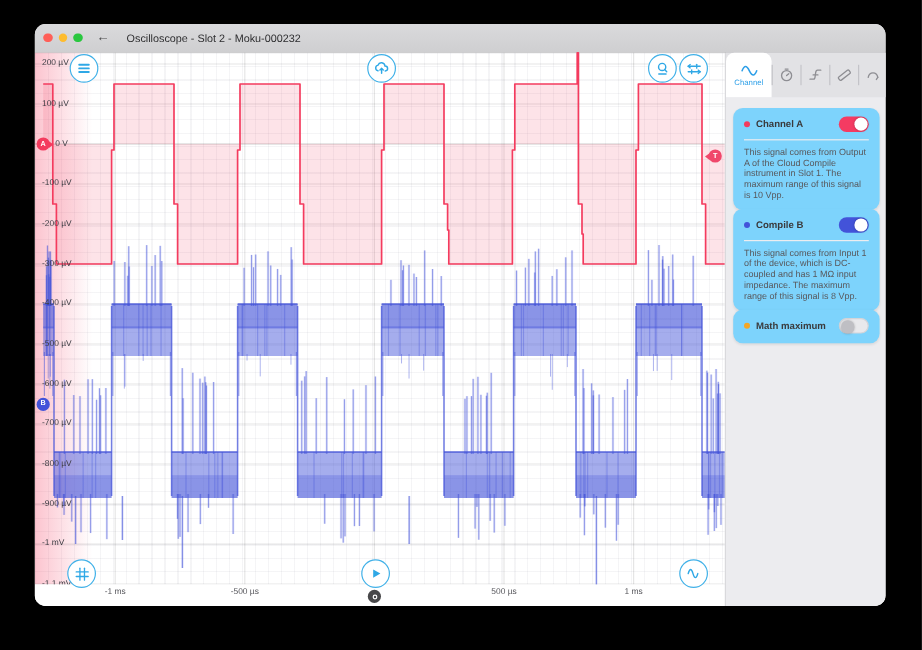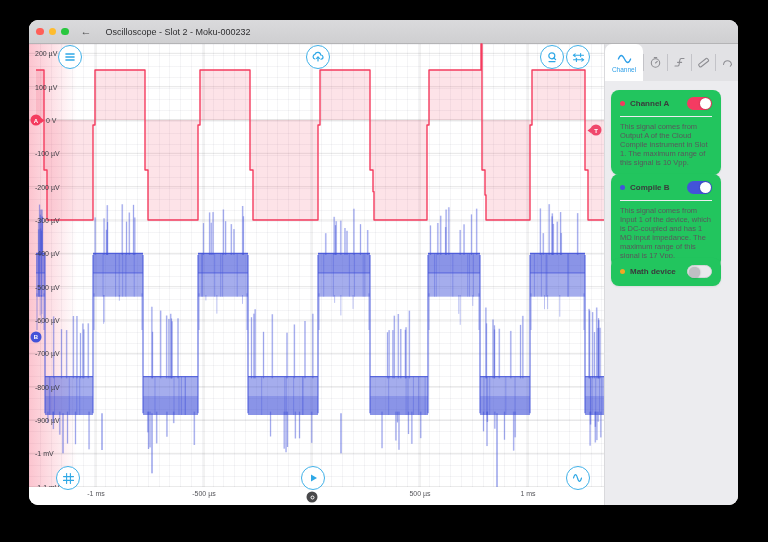--- a/index.html
+++ b/index.html
@@ -40,21 +40,21 @@
   .trigbadge span{width:4px;height:4px;border:1px solid #fff;border-radius:50%;display:block;}
   
   .sidebar{position:absolute;left:575px;top:24px;width:134px;height:461px;background:#ececef;border-left:1px solid rgba(0,0,0,.08);}
   .tabbar{position:absolute;left:0;top:0;width:134px;height:37px;background:#e2e2e5;display:flex;align-items:stretch;}
   .tab{position:relative;display:flex;flex-direction:column;align-items:center;justify-content:center;}
   .tab.active{width:38px;background:#fff;border-radius:7px 7px 0 0;}
   .tab.icon-only{width:24px;}
   .tab .lbl{font-size:6.5px;color:#2d9fe8;margin-top:1px;}
   .tabdiv{position:absolute;left:0;top:10px;width:1px;height:17px;background:#c3c3c8;}
   .cards{position:absolute;left:0;top:37px;width:134px;bottom:0;}
-  .card{position:absolute;left:6px;width:110px;background:#22c55e;border-radius:8px;box-shadow:0 1px 2px rgba(0,0,0,.08);
+  .card{position:absolute;left:6px;width:122px;background:#7dd3fc;border-radius:8px;box-shadow:0 1px 2px rgba(0,0,0,.08);
         padding:7px 9px 8px 9px;}
   .chead{display:flex;align-items:center;}
   .cdot{width:5px;height:5px;border-radius:50%;margin-right:5px;flex:0 0 auto;}
   .ctitle{font-size:8px;font-weight:bold;color:#3a3a3c;flex:1;}
   .toggle{position:relative;width:25px;height:13px;border-radius:7px;flex:0 0 auto;}
   .toggle .knob{position:absolute;top:1px;width:11px;height:11px;border-radius:50%;background:#fff;box-shadow:0 0 2px rgba(0,0,0,.3);}
   .toggle.on .knob{right:1px;}
   .toggle.off{background:#e9e9ec;border:1px solid #d4d4d8;}
   .toggle.off .knob{left:1px;background:#bfbfc4;}
   .cbody{font-size:7.5px;line-height:9px;color:#58585c;margin-top:6px;border-top:1px solid #ededf0;padding-top:5px;}
@@ -727,26 +727,26 @@
             <div class="cbody">This signal comes from Output A of the Cloud Compile instrument in Slot 1. The maximum range of this signal is 10 Vpp.</div>
           </div>
           <div class="card" style="top: 93px;">
             <div class="chead">
               <span class="cdot" style="background: rgb(67, 83, 217);"></span>
               <span class="ctitle">Compile B</span>
               <span class="toggle on" style="background: rgb(67, 83, 217);">
                 <span class="knob"></span>
               </span>
             </div>
-            <div class="cbody">This signal comes from Input 1 of the device, which is DC-coupled and has 1 MΩ input impedance. The maximum range of this signal is 17 Vpp.</div>
+            <div class="cbody">This signal comes from Input 1 of the device, which is DC-coupled and has 1 MΩ input impedance. The maximum range of this signal is 8 Vpp.</div>
           </div>
           <div class="card" style="top: 177px;">
             <div class="chead">
               <span class="cdot" style="background: rgb(245, 166, 35);"></span>
-              <span class="ctitle">Math device</span>
+              <span class="ctitle">Math maximum</span>
               <span class="toggle off">
                 <span class="knob"></span>
               </span>
             </div>
           </div>
         </div>
     </div>
 
   </div>
 </div>

